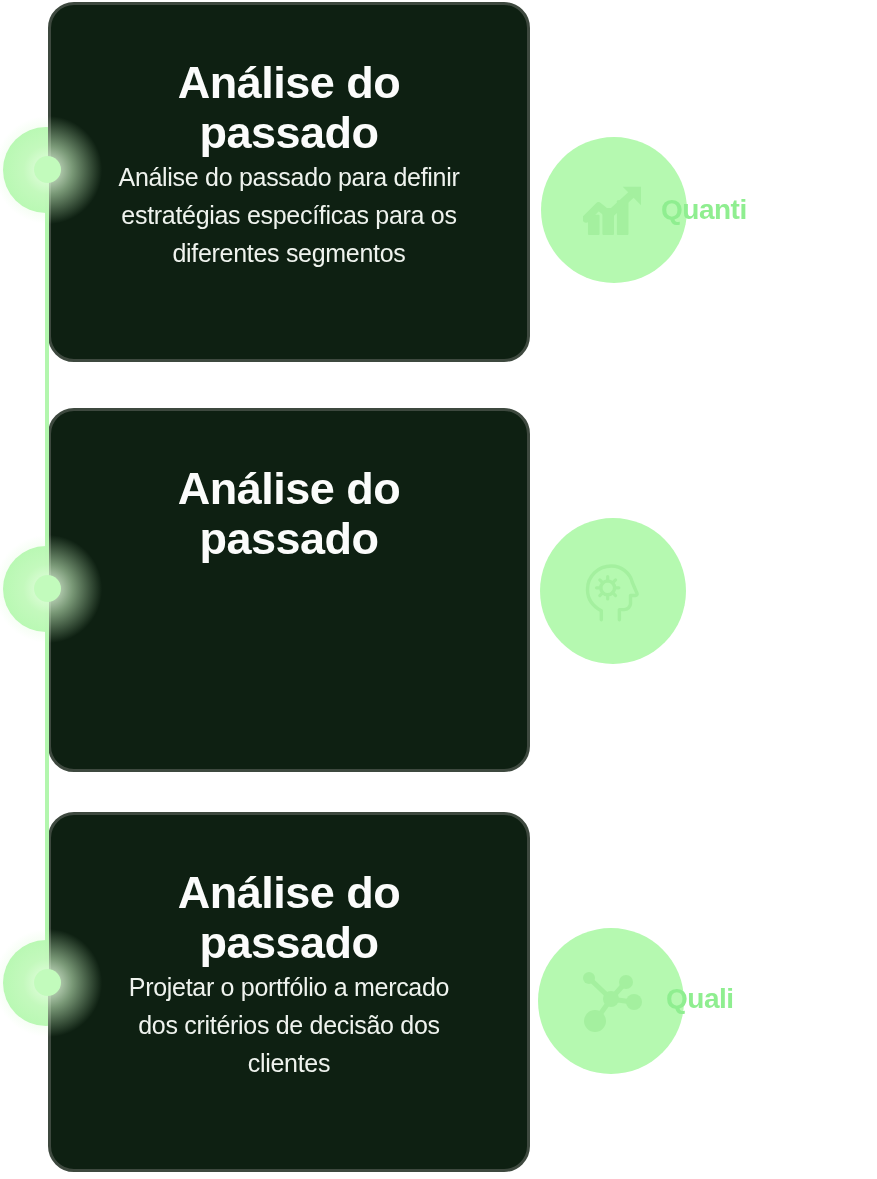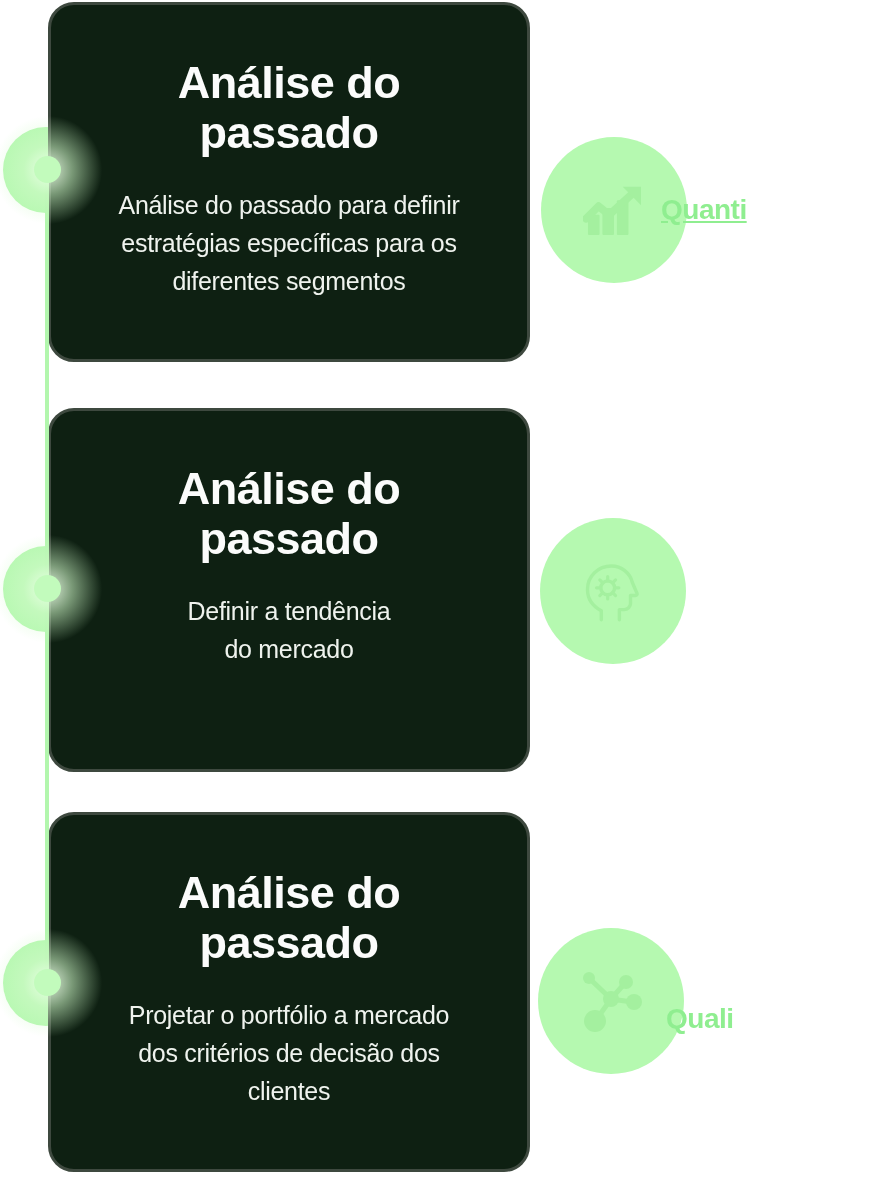--- a/index.html
+++ b/index.html
@@ -31,40 +31,40 @@
     text-align:center;z-index:2;
   }
   .card.c1{top:2px;height:360px;}
   .card.c2{top:408px;height:364px;}
   .card.c3{top:812px;height:360px;}
   .card-title{
     margin-top:53px;font-size:45px;line-height:50px;font-weight:700;
     color:#fbfcfb;white-space:pre-line;letter-spacing:-0.5px;
   }
   .card-body{
-    margin-top:28px;font-size:25px;line-height:38px;font-weight:400;
+    margin-top:0;font-size:25px;line-height:38px;font-weight:400;
     color:#eff3ee;white-space:pre-line;letter-spacing:-0.3px;
   }
   
   .quant-circle{
     position:absolute;width:146px;height:146px;border-radius:50%;background:#b5f9b0;
     display:flex;align-items:center;justify-content:center;color:#a4f09f;z-index:1;
   }
   .quant-circle.q1{left:541px;top:137px;}
   .quant-circle.q2{left:540px;top:518px;}
   .quant-circle.q3{left:538px;top:928px;}
   .quant-circle svg{display:block;}
   
   .tag{
     position:absolute;font-size:28px;font-weight:700;color:#8fee90;
     letter-spacing:-0.5px;white-space:nowrap;z-index:2;
   }
-  .tag.t1{left:661px;top:194px;text-decoration:underline;}
+  .tag.t1{left:661px;top:194px;}
   .tag.t2{left:672px;top:579px;}
-  .tag.t3{left:666px;top:983px;margin-top:20px;}
+  .tag.t3{left:666px;top:983px;}
 </style>
 </head>
 <body>
 
 <div class="stage">
 
   <div class="vline"></div>
 
   <div class="node-big n1"></div>
   <div class="node-big n2"></div>
@@ -74,22 +74,20 @@
     <div class="card-title">Análise do
 passado</div>
     <div class="card-body">Análise do passado para definir
 estratégias específicas para os
 diferentes segmentos</div>
   </div>
 
   <div class="card c2">
     <div class="card-title">Análise do
 passado</div>
-    <div class="card-body">Definir a tendência
-do mercado</div>
   </div>
 
   <div class="card c3">
     <div class="card-title">Análise do
 passado</div>
     <div class="card-body">Projetar o portfólio a mercado
 dos critérios de decisão dos
 clientes</div>
   </div>
 

